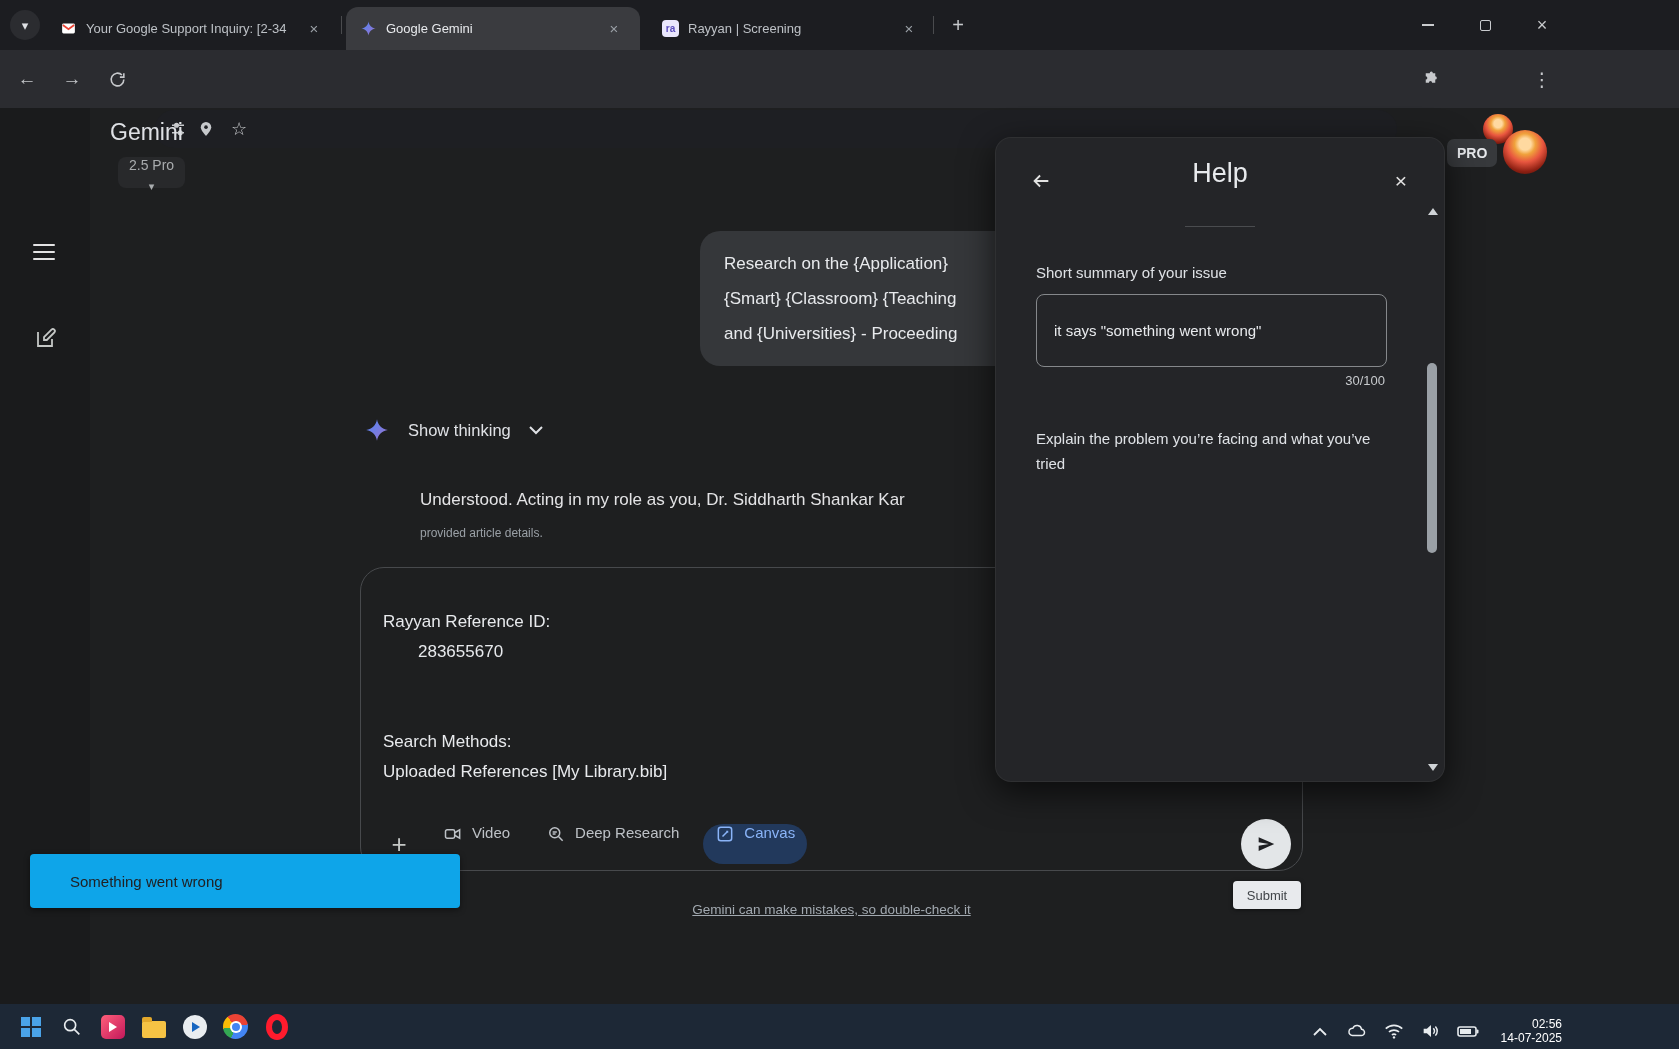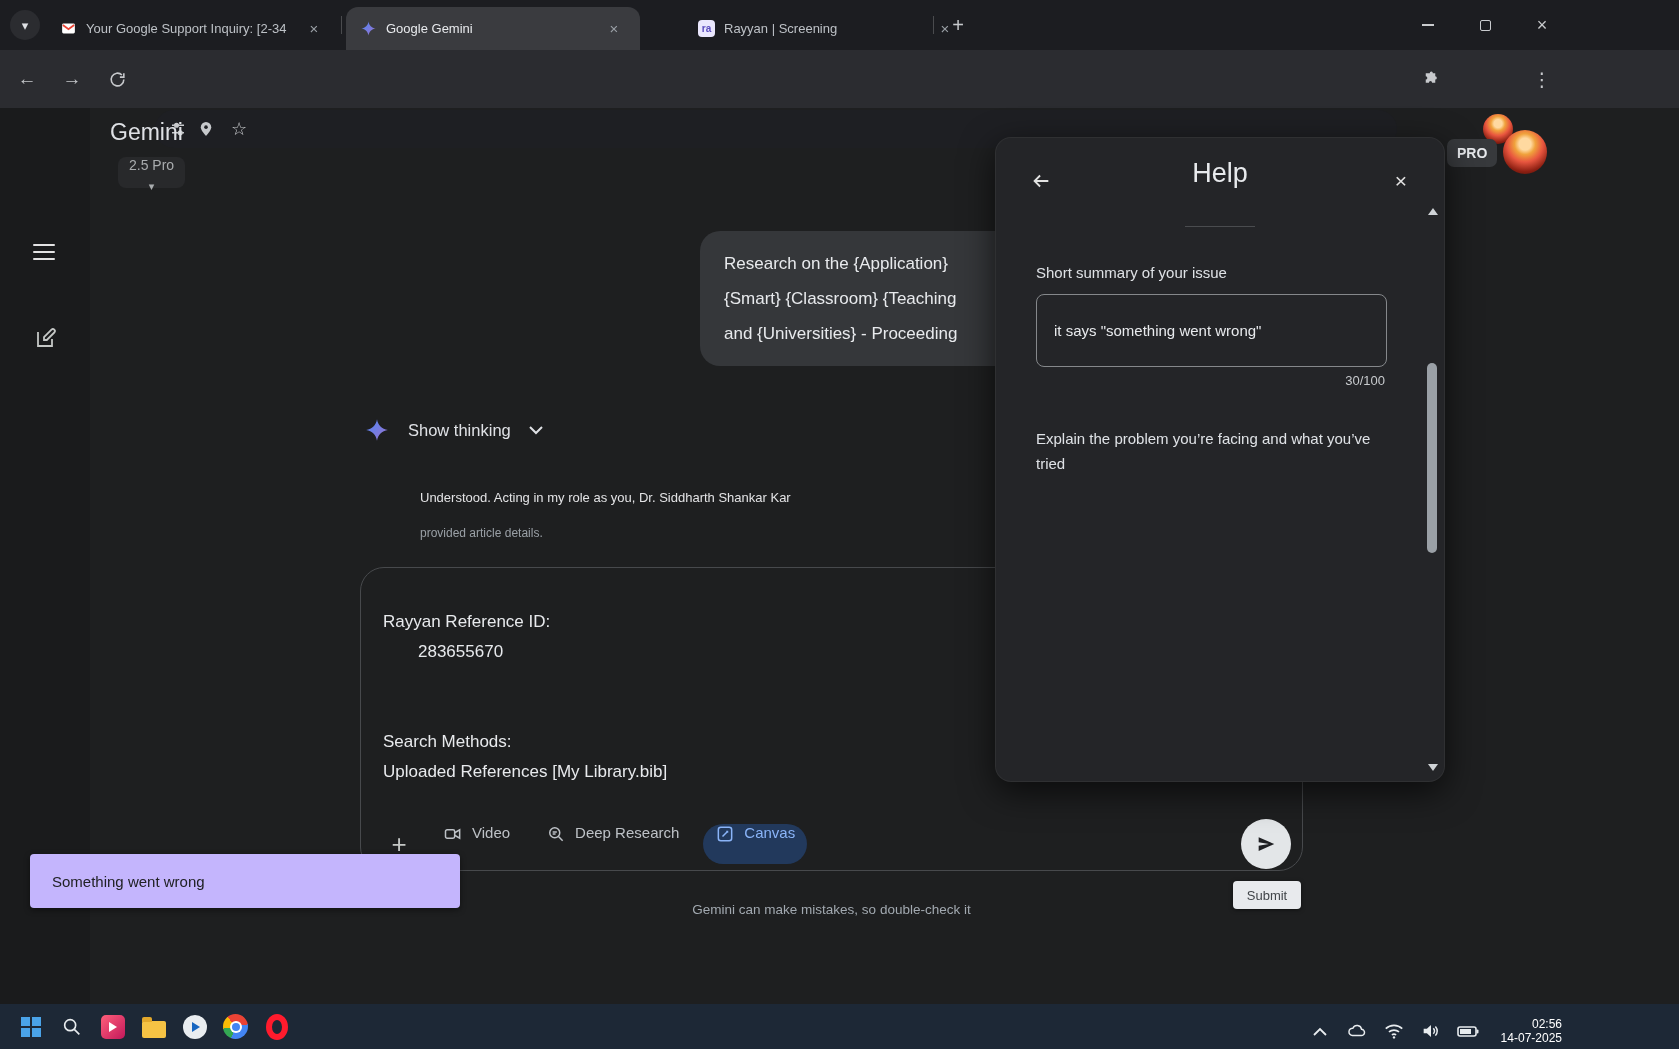--- a/index.html
+++ b/index.html
@@ -38,33 +38,33 @@
   .brand { position:absolute; left:110px; top:119px; font-size:23px; color:#dfe1e5; }
   .model-pill { position:absolute; left:118px; top:157px; height:31px; display:flex; align-items:center; gap:7px; padding:0 11px; background:#28292b; border-radius:8px; color:#a9acae; font-size:14px;flex-direction:column; }
   .pro-badge { position:absolute; left:1447px; top:139px; height:28px; padding:0 10px; background:#37393c; border-radius:7px; color:#e8eaed; font-weight:bold; font-size:14px; display:flex; align-items:center; }
   .avatar { border-radius:50%; background:radial-gradient(circle at 50% 32%, #ffd9a0 0 16%, #f0a23c 28%, #e8563f 48%, #8c1f12 74%, #3a0d06 100%); }
   .app-avatar { position:absolute; left:1503px; top:130px; width:44px; height:44px; }
   .toolbar-avatar { position:absolute; left:1483px; top:64px; width:30px; height:30px; }
 
   .user-bubble { position:absolute; left:700px; top:231px; width:600px; padding:15px 24px; background:#35373a; border-radius:20px; color:#e8eaed; font-size:17px; line-height:35px; }
 
   .thinking-row { position:absolute; left:364px; top:417px; display:flex; align-items:center; gap:18px; color:#dfe1e5; font-size:16.5px; }
-  .resp-line1 { position:absolute; left:420px; top:490px; width:900px; color:#e3e3e5; font-size:13px; white-space:nowrap; overflow:hidden; }
+  .resp-line1 { position:absolute; left:420px; top:490px; width:900px; color:#e3e3e5; font-size:17px; white-space:nowrap; overflow:hidden; }
   .resp-line2 { position:absolute; left:420px; top:526px; color:#9aa0a6; font-size:12px; }
 
   .prompt-box { position:absolute; left:360px; top:567px; width:943px; height:304px; border:1px solid #47494c; border-radius:24px; }
   .prompt-line { position:absolute; left:22px; color:#e8eaed; font-size:17px; white-space:nowrap; }
   .prompt-toolbar { position:absolute; left:18px; top:254px; height:44px; display:flex; align-items:center; gap:12px; }
   .plus-btn { width:40px; height:40px; display:flex; align-items:center; justify-content:center; color:#c4c7c5; font-size:26px; }
   .tool-chip { display:flex; align-items:flex-start; gap:9px; height:40px; padding:0 12px; color:#bdc1c6; font-size:15px; border-radius:20px; }
   .tool-chip.selected { background:#22395c; color:#8ab4f8; }
   .send-btn { position:absolute; right:11px; top:251px; width:50px; height:50px; border-radius:50%; background:#e3e6e8; display:flex; align-items:center; justify-content:center; }
-  .disclaimer { position:absolute; left:360px; top:902px; width:943px; text-align:center; color:#a2a9b0; font-size:13.5px; }
-
-  .toast { position:absolute; left:30px; top:854px; width:430px; height:54px; background:#c4b5fd; border-radius:4px; box-shadow:0 2px 6px rgba(0,0,0,.45); display:flex; align-items:center; padding-left:22px; color:#202124; font-size:15px; z-index:40; }
+  .disclaimer { position:absolute; left:360px; top:902px; width:943px; text-align:center; color:#a2a9b0; font-size:13.5px;text-decoration:underline; }
+
+  .toast { position:absolute; left:30px; top:854px; width:430px; height:54px; background:#0ea5e9; border-radius:4px; box-shadow:0 2px 6px rgba(0,0,0,.45); display:flex; align-items:center; padding-left:40px; color:#202124; font-size:15px; z-index:40; }
 
   
   .help-panel { position:absolute; left:995px; top:137px; width:450px; height:645px; background:#242528; border-radius:16px; box-shadow:0 10px 34px rgba(0,0,0,.65); border:1px solid rgba(255,255,255,.05); z-index:50; }
   .help-title { position:absolute; left:0; top:20px; width:100%; text-align:center; color:#e8eaed; font-size:27px; }
   .help-back, .help-close { position:absolute; top:28px; width:30px; height:30px; display:flex; align-items:center; justify-content:center; color:#e3e3e3; }
   .help-back { left:30px; } .help-close { right:28px; font-size:21px; }
   .help-divider { position:absolute; left:50%; top:88px; width:70px; height:1px; background:#4a4c4f; transform:translateX(-50%); }
   .help-label { position:absolute; left:40px; color:#dfe2e6; font-size:15px; line-height:25px; }
   .help-input { position:absolute; left:40px; width:351px; border:1px solid #85888b; border-radius:8px; color:#e8eaed; font-size:15px; }
   .summary-input { top:156px; height:73px; display:flex; align-items:center; padding:0 17px; }
@@ -139,21 +139,21 @@
     <div class="tab active" style="left:346px;width:294px;">
       <span class="favicon-box">
         <svg class="icon-svg" width="17" height="17" viewBox="0 0 24 24">
             <path fill="url(#grad-gemini)" d="M12 2 C12.8 7.5 16.5 11.2 22 12 16.5 12.8 12.8 16.5 12 22 11.2 16.5 7.5 12.8 2 12 7.5 11.2 11.2 7.5 12 2Z"></path>
           </svg>
       </span>
       <span class="title">Google Gemini</span>
       <span class="close">×</span>
     </div>
 
-    <div class="tab" style="left:684px;width:280px;">
+    <div class="tab" style="left:648px;width:280px;">
       <span class="rayyan-fav">ra</span>
       <span class="title">Rayyan | Screening</span>
       <span class="close">×</span>
     </div>
     <div class="tab-sep" style="left:933px;"></div>
 
     <div class="newtab-btn">+</div>
 
     <div class="win-ctl" style="left:1405px;">
         <span class="win-min-bar"></span>

